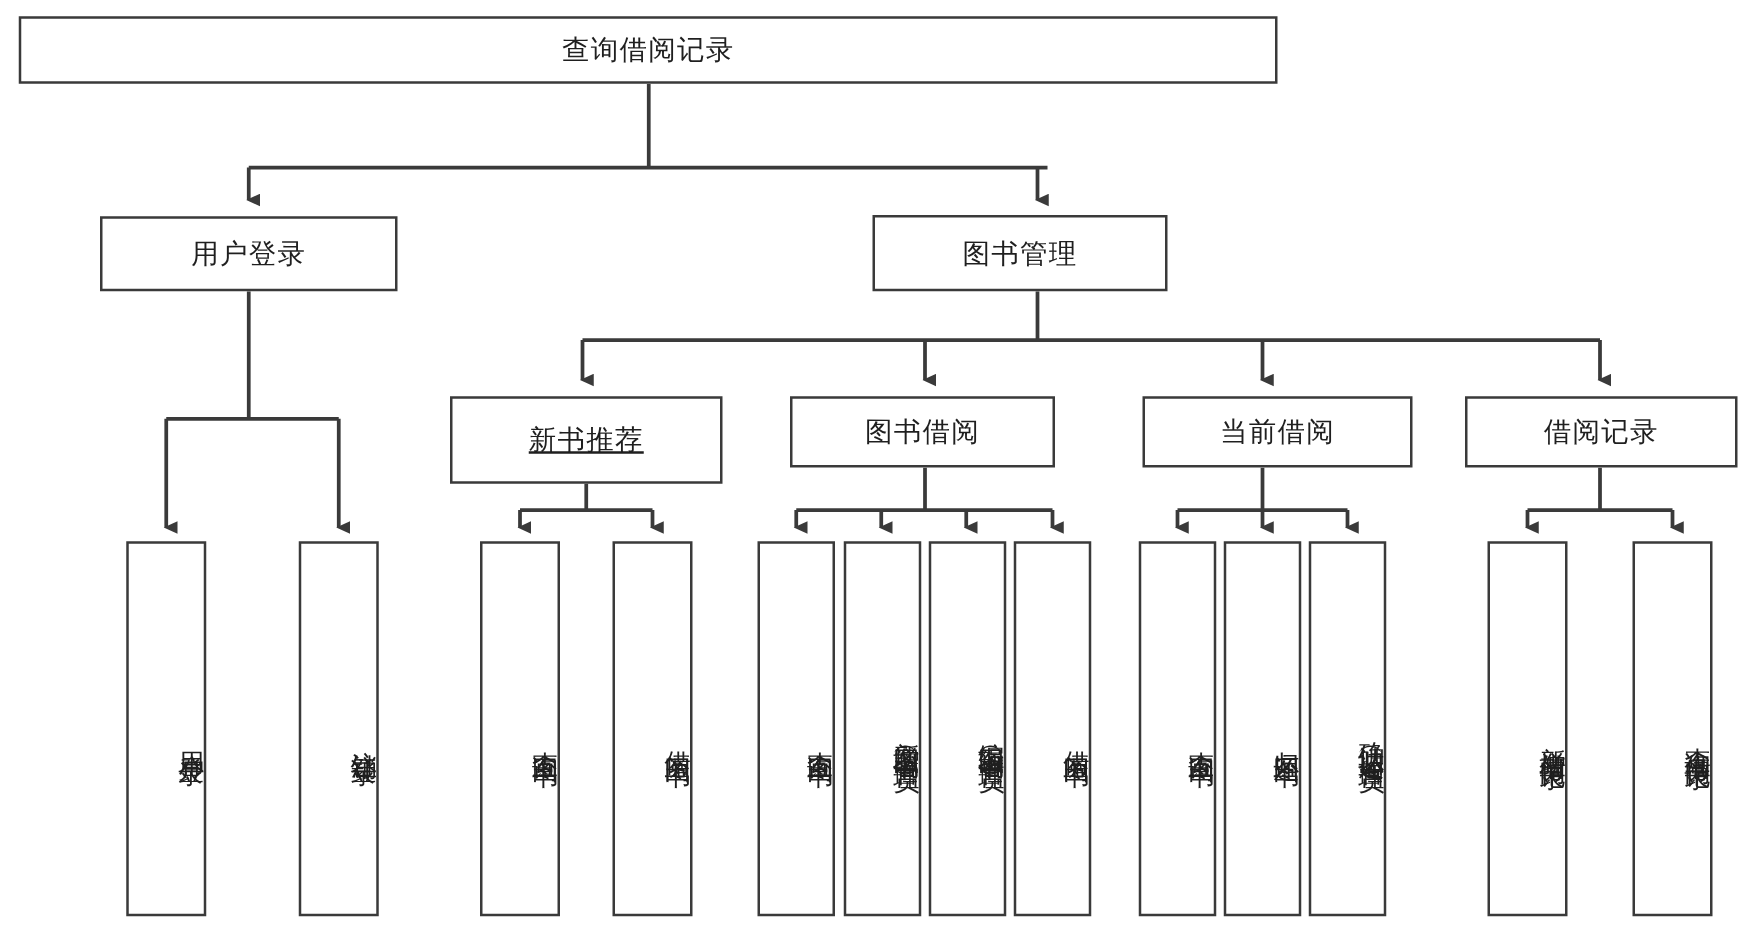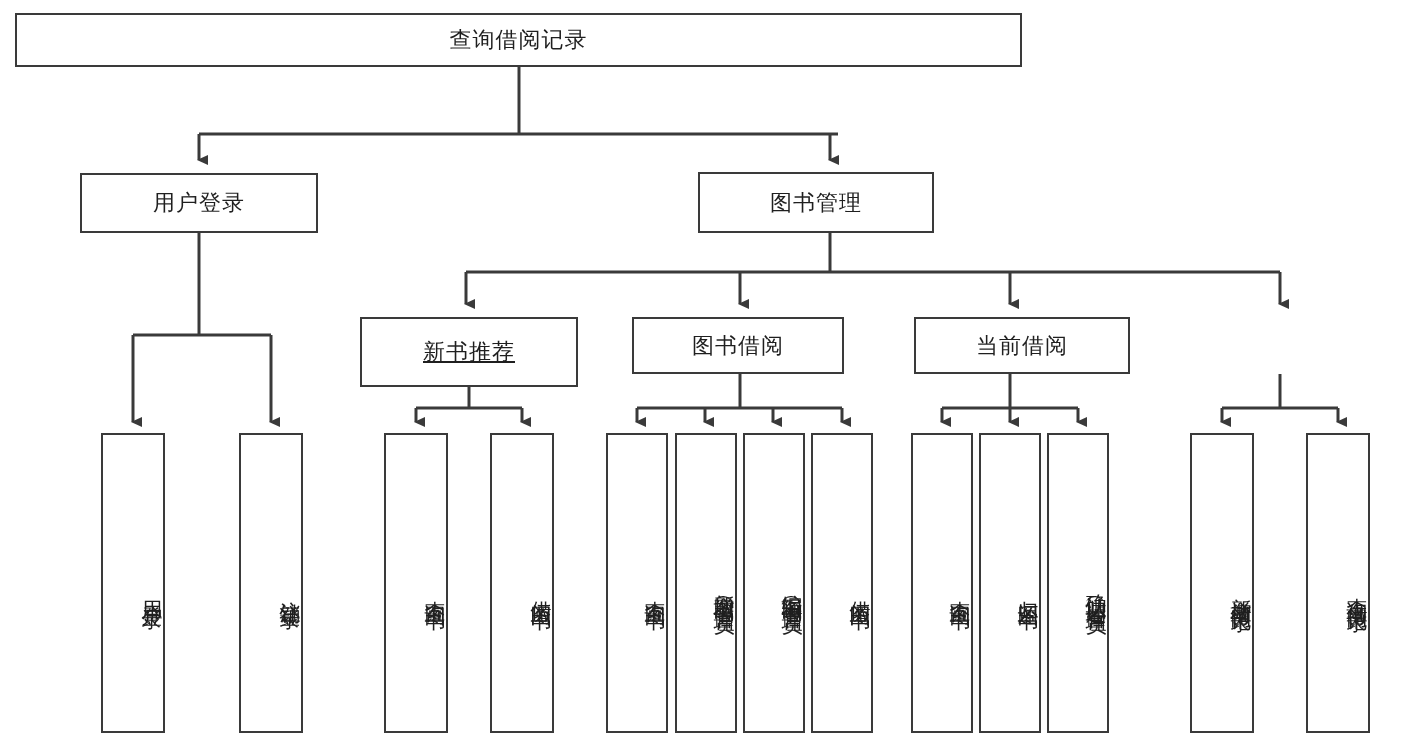--- a/index.html
+++ b/index.html
@@ -111,20 +111,23 @@
 
   <div class="node h" style="left:360px;top:317px;width:218px;height:70px;text-decoration:underline;">
     <span>新书推荐</span>
   </div>
   <div class="node h" style="left:632px;top:317px;width:212px;height:57px;">
     <span>图书借阅</span>
   </div>
   <div class="node h" style="left:902px;top:317px;width:216px;height:57px;margin-left:12px;">
     <span>当前借阅</span>
   </div>
+  <div class="node h" style="left:1172px;top:317px;width:218px;height:57px;">
+    <span>借阅记录</span>
+  </div>
 
   <div class="node leaf" style="left:101px;top:433px;width:64px;height:300px;">
     <span>用户登录</span>
   </div>
   <div class="node leaf" style="left:239px;top:433px;width:64px;height:300px;">
     <span>注销登录</span>
   </div>
 
   <div class="node leaf" style="left:384px;top:433px;width:64px;height:300px;">
     <span>查询图书</span>

